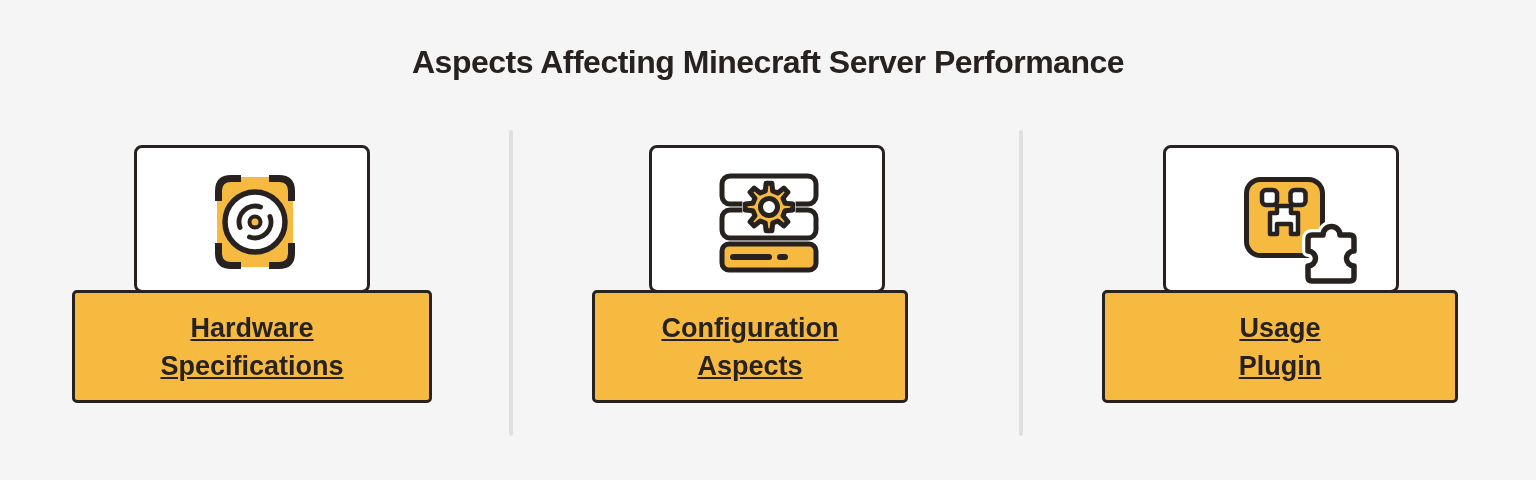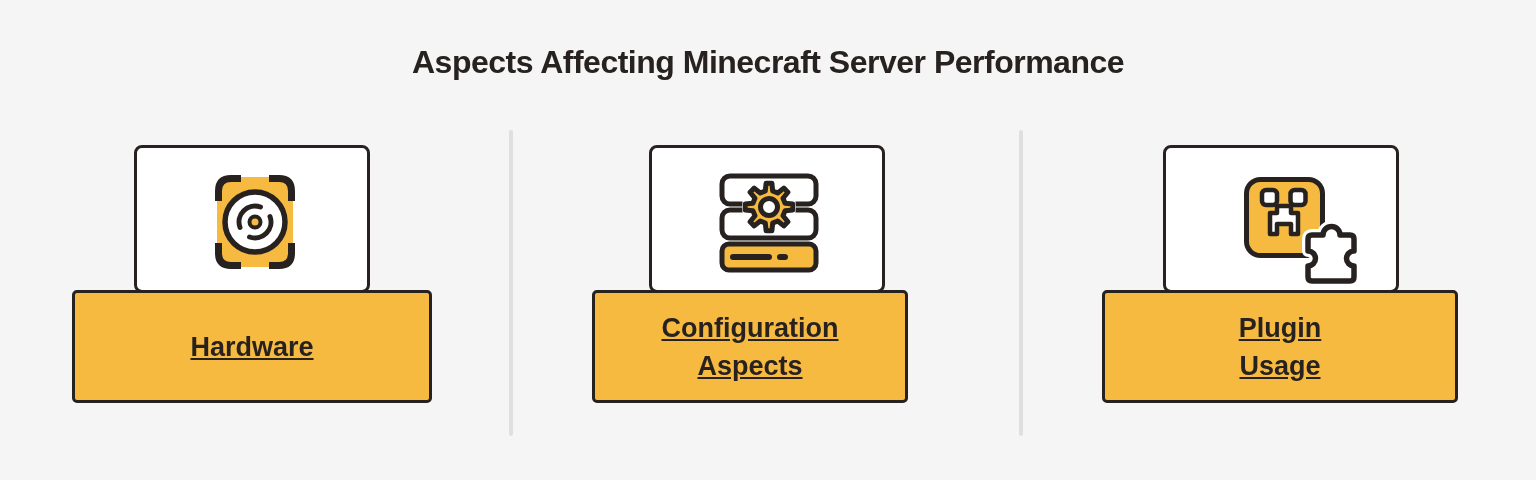--- a/index.html
+++ b/index.html
@@ -85,20 +85,21 @@
       <svg class="svg-hdd" width="80" height="94" viewBox="0 0 80 94">
         <rect class="i-accent" x="2" y="2" width="76" height="90" rx="13"></rect>
         <path class="i-none s-ink" stroke-width="7" d="M3.5 26 L3.5 16 Q3.5 3.5 16 3.5 L26 3.5 M54 3.5 L64 3.5 Q76.5 3.5 76.5 16 L76.5 26 M76.5 68 L76.5 78 Q76.5 90.5 64 90.5 L54 90.5 M26 90.5 L16 90.5 Q3.5 90.5 3.5 78 L3.5 68"></path>
         <circle class="i-white s-ink" stroke-width="5.5" cx="40" cy="47" r="30"></circle>
         <path class="i-none s-ink cap-round" stroke-width="5" d="M25 52.5 A16 16 0 0 1 45.5 32 M55 41.5 A16 16 0 0 1 34.5 62"></path>
         <circle class="i-accent s-ink" stroke-width="4" cx="40" cy="47" r="5.5"></circle>
       </svg>
     </div>
     <div class="labelbox">
       <span>Hardware</span>
+      <span>Specifications</span>
     </div>
   </div>
 
   <div class="card c2">
     <div class="iconbox">
       <svg class="svg-server" width="100" height="100" viewBox="0 0 100 100">
         <rect class="i-white s-ink" stroke-width="5" x="3" y="3" width="94" height="28" rx="8"></rect>
         <rect class="i-white s-ink" stroke-width="5" x="3" y="37" width="94" height="28" rx="8"></rect>
         <rect class="i-accent s-ink" stroke-width="5" x="3" y="71" width="94" height="26" rx="7"></rect>
         <path class="i-none s-ink cap-round" stroke-width="6" d="M14 84 L50 84 M61 84 L66 84"></path>
@@ -118,18 +119,18 @@
       <svg class="svg-creeper" width="116" height="110" viewBox="0 0 116 110">
         <rect class="i-accent s-ink" stroke-width="5" x="2.5" y="2.5" width="76" height="76" rx="14"></rect>
         <rect class="i-white s-ink" stroke-width="4.5" x="18" y="13" width="15" height="15" rx="4"></rect>
         <rect class="i-white s-ink" stroke-width="4.5" x="46.5" y="13" width="15" height="15" rx="4"></rect>
         <path class="i-white s-ink" stroke-width="4.5" d="M33 29 L47 29 L47 36 L54 36 L54 57 L47 57 L47 47 L33 47 L33 57 L26 57 L26 36 L33 36 Z"></path>
         <path class="i-white s-white" stroke-width="12" d="M68 58 L79 58 A8.5 8.5 0 1 1 96 58 L106 58 Q110 58 110 62 L110 74 A7.5 7.5 0 1 0 110 89 L110 100 Q110 104 106 104 L68 104 Q64 104 64 100 L64 89 A7.5 7.5 0 1 0 64 74 L64 62 Q64 58 68 58 Z"></path>
         <path class="i-white s-ink" stroke-width="5.5" d="M68 58 L79 58 A8.5 8.5 0 1 1 96 58 L106 58 Q110 58 110 62 L110 74 A7.5 7.5 0 1 0 110 89 L110 100 Q110 104 106 104 L68 104 Q64 104 64 100 L64 89 A7.5 7.5 0 1 0 64 74 L64 62 Q64 58 68 58 Z"></path>
       </svg>
     </div>
     <div class="labelbox">
+      <span>Usage</span>
       <span>Plugin</span>
-      <span>Usage</span>
     </div>
   </div>
 
 </div>
 
 </body></html>

